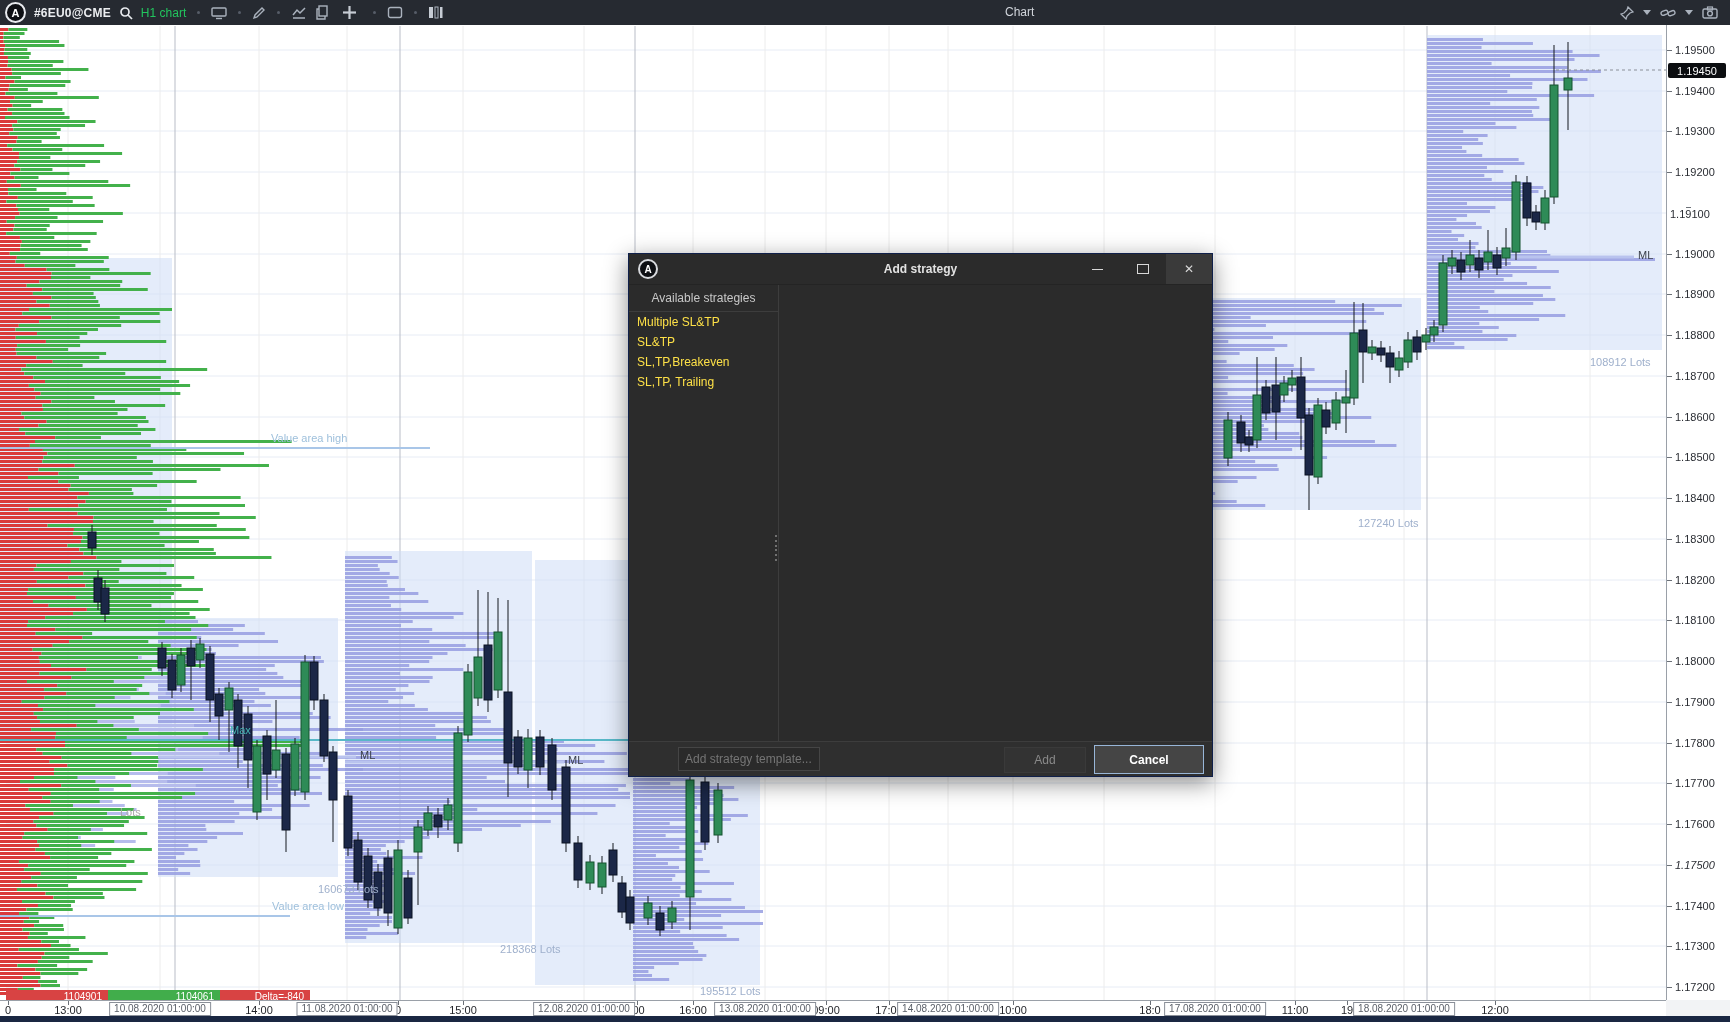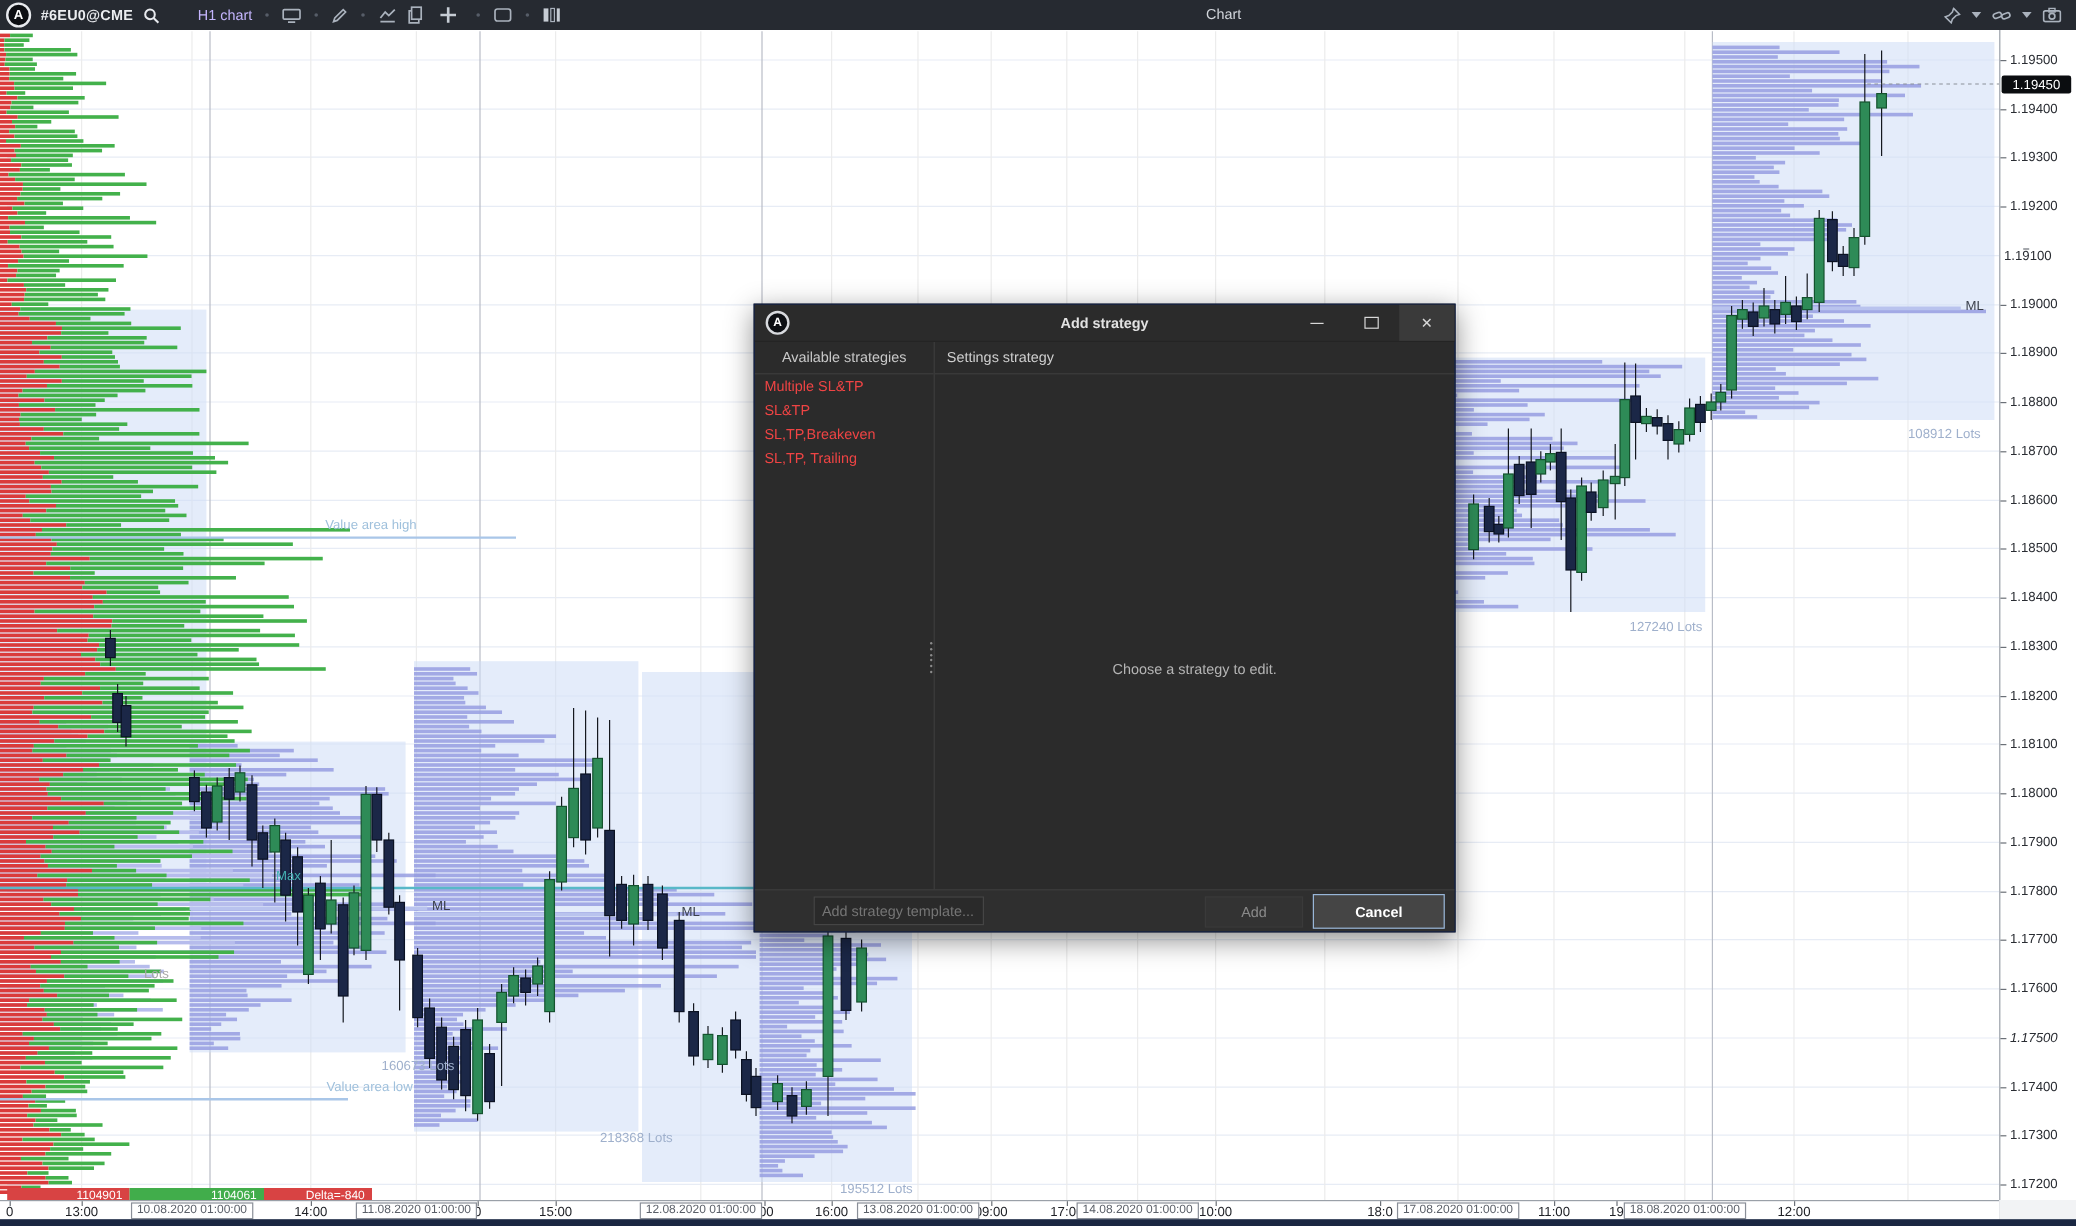--- a/index.html
+++ b/index.html
@@ -3,21 +3,21 @@
 <meta charset="utf-8">
 <style>
   html,body{margin:0;padding:0;background:#fff;font-family:"Liberation Sans",sans-serif;}
   #root{position:relative;width:1730px;height:1022px;overflow:hidden;background:#fff;}
   
   #toolbar{position:absolute;left:0;top:0;width:1730px;height:25px;background:#262a31;display:flex;align-items:center;color:#c9ced6;font-size:12px;}
   .tb-item{display:flex;align-items:center;height:25px;padding:0 4px;}
   .tb-sep{width:3px;height:3px;border-radius:50%;background:#565d68;margin:0 7px;}
   .tb-icon svg{display:block;}
   #tb-symbol{color:#eceef1;font-weight:bold;margin-left:4px;letter-spacing:.2px;}
-  #tb-tf{color:#c4b5fd;margin-left:24px;}
+  #tb-tf{color:#22c55e;margin-left:0;}
   #tb-title{position:absolute;left:1005px;top:5px;color:#d2d6dc;}
   .caret{width:0;height:0;border-left:4px solid transparent;border-right:4px solid transparent;border-top:5px solid #aab2bd;margin:0 5px;}
   #logo-badge{width:17px;height:17px;border-radius:50%;background:#0d0f13;border:2px solid #e8eaee;color:#fff;font-size:11px;font-weight:bold;display:flex;align-items:center;justify-content:center;margin-left:5px;}
   
   #chart-svg{position:absolute;left:0;top:0;}
   .lbl{position:absolute;white-space:nowrap;}
   .va-lbl{color:#9fc0dc;font-size:11px;margin-left:44px;}
   .max-lbl{color:#45b2b2;font-size:11px;}
   .lots-lbl{color:#9fb0cc;font-size:11px;}
   .ml-lbl{color:#3a3f4a;font-size:11px;}
@@ -44,21 +44,21 @@
   #modal-title{position:absolute;left:0;right:0;text-align:center;font-weight:bold;color:#e2e2e2;}
   .win-btn{position:absolute;top:0;width:46px;height:30px;display:flex;align-items:center;justify-content:center;color:#d8d8d8;}
   #btn-min{right:92px;}
   #btn-max{right:46px;}
   #btn-close{right:0;background:#3a3a3a;}
   .max-glyph{width:10px;height:8px;border:1px solid #d8d8d8;}
   .min-glyph{width:11px;height:1px;background:#d8d8d8;}
   #modal-body{position:relative;height:458px;}
   #left-panel{position:absolute;left:0;top:0;width:150px;height:458px;border-right:1px solid #3d3d3d;box-sizing:border-box;}
   #left-head{height:26px;display:flex;align-items:center;justify-content:center;color:#c8c8c8;border-bottom:1px solid #3d3d3d;}
-  .strat-item{height:20px;line-height:20px;padding-left:8px;color:#ef4444;cursor:default;}
+  .strat-item{height:20px;line-height:20px;padding-left:8px;color:#fde047;cursor:default;}
   #right-panel{position:absolute;left:150px;top:0;right:0;height:458px;}
   #right-head{height:26px;display:flex;align-items:center;padding-left:10px;color:#cfcfcf;border-bottom:1px solid #3d3d3d;}
   #empty-msg{position:absolute;left:0;right:0;top:266px;text-align:center;color:#b5b5b5;}
   #grip{position:absolute;left:146px;top:250px;width:4px;height:26px;display:flex;flex-direction:column;justify-content:space-between;}
   .grip-dot{width:2px;height:2px;background:#8a8a8a;border-radius:50%;}
   #modal-footer{position:absolute;left:0;bottom:0;right:0;height:34px;border-top:1px solid #3d3d3d;background:#2f2f2f;}
   #tpl-input{position:absolute;left:8px;top:5px;width:128px;height:22px;background:#2a2a2a;border:1px solid #454545;color:#9a9a9a;font-size:12px;padding:0 6px;font-family:"Liberation Sans",sans-serif;margin-left:41px;}
   #add-btn{position:absolute;right:126px;top:5px;width:80px;height:24px;background:#333333;border:1px solid #3a3a3a;color:#8a8a8a;display:flex;align-items:center;justify-content:center;}
   #cancel-btn{position:absolute;right:8px;top:3px;width:108px;height:27px;background:#454545;border:1px solid #98b6d8;color:#ffffff;display:flex;align-items:center;justify-content:center;font-weight:bold;}
 </style>
@@ -1486,24 +1486,20 @@
         <div class="strat-item">SL,TP, Trailing</div>
       </div>
       <div id="grip">
         <div class="grip-dot"></div>
           <div class="grip-dot"></div>
           <div class="grip-dot"></div>
           <div class="grip-dot"></div>
           <div class="grip-dot"></div>
           <div class="grip-dot"></div>
       </div>
-      <div id="right-panel">
-        <div id="right-head">Settings strategy</div>
-        <div id="empty-msg">Choose a strategy to edit.</div>
-      </div>
     </div>
     <div id="modal-footer">
       <input id="tpl-input" type="text" placeholder="Add strategy template..." style="">
       <div id="add-btn">Add</div>
       <div id="cancel-btn">Cancel</div>
     </div>
   </div>
 </div>
 
 </body></html>

